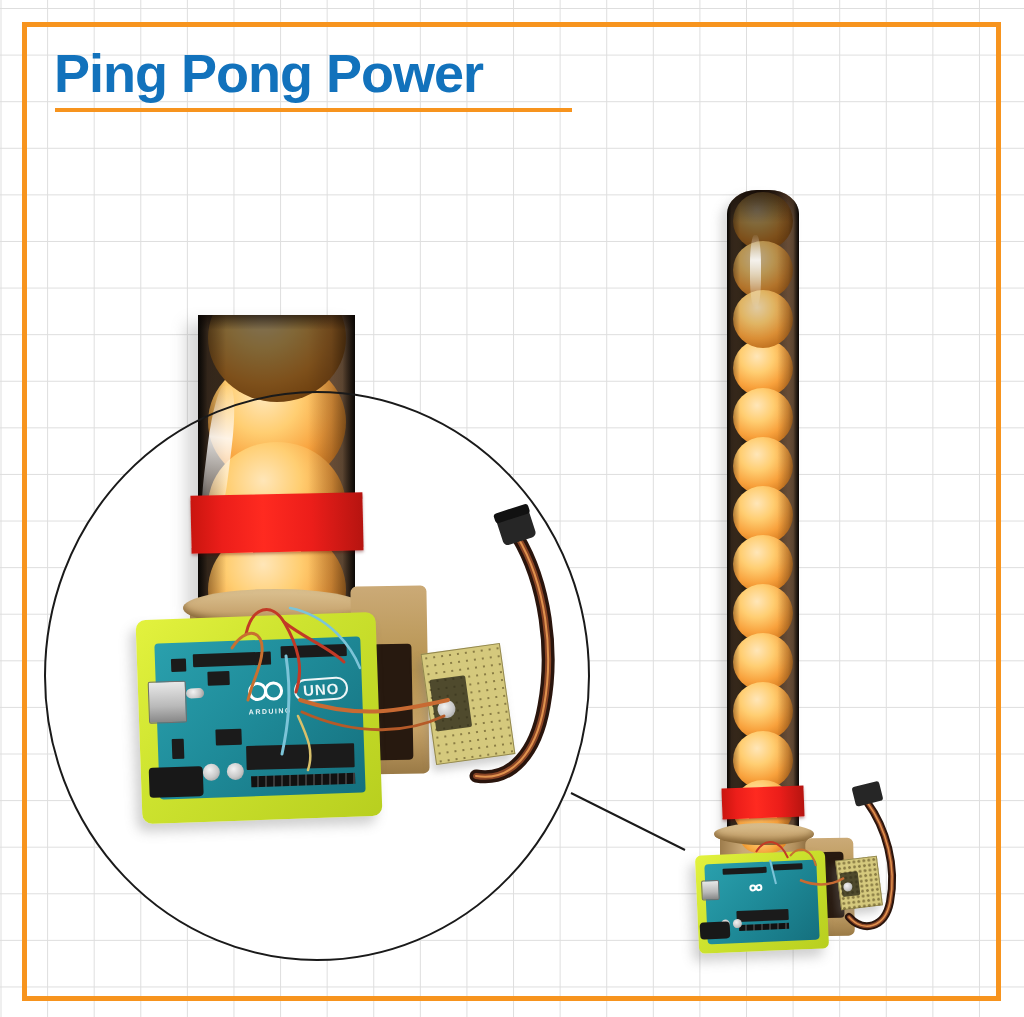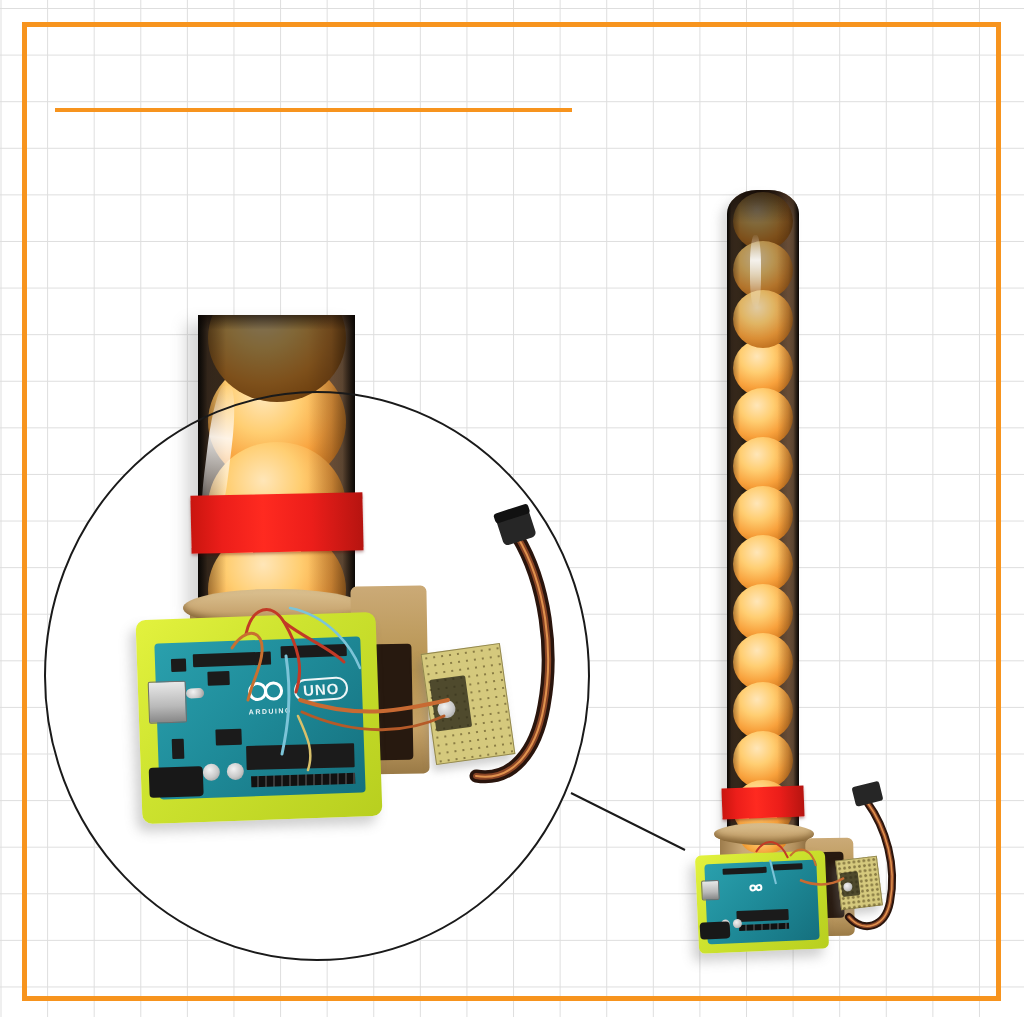--- a/index.html
+++ b/index.html
@@ -117,20 +117,21 @@
   .logo-dots i+i{margin-left:-1px;}
   svg.overlay{left:0;top:0;pointer-events:none;}
 </style>
 <title>Ping Pong Power</title></head>
 <body>
 
 <div class="page">
 
   <div class="abs frame"></div>
 
+  <div class="abs title">Ping Pong Power</div>
   <div class="abs underline"></div>
 
   <div class="abs" style="left:45px;top:392px;width:544px;height:568px;border-radius:50%;background:#fff;"></div>
 
   <div class="abs tube" style="left:198px;top:315px;width:157px;height:296px;box-shadow:-12px 8px 14px rgba(110,110,110,.28);">
       <div class="ball" style="width: 138px; height: 128px; margin-top: -41px; filter: brightness(0.5) saturate(1.05);"></div>
       <div class="ball" style="width: 138px; height: 128px; margin-top: -44px;"></div>
       <div class="ball" style="width: 138px; height: 128px; margin-top: -44px;"></div>
       <div class="ball" style="width: 138px; height: 128px; margin-top: -44px;"></div>
     </div>

